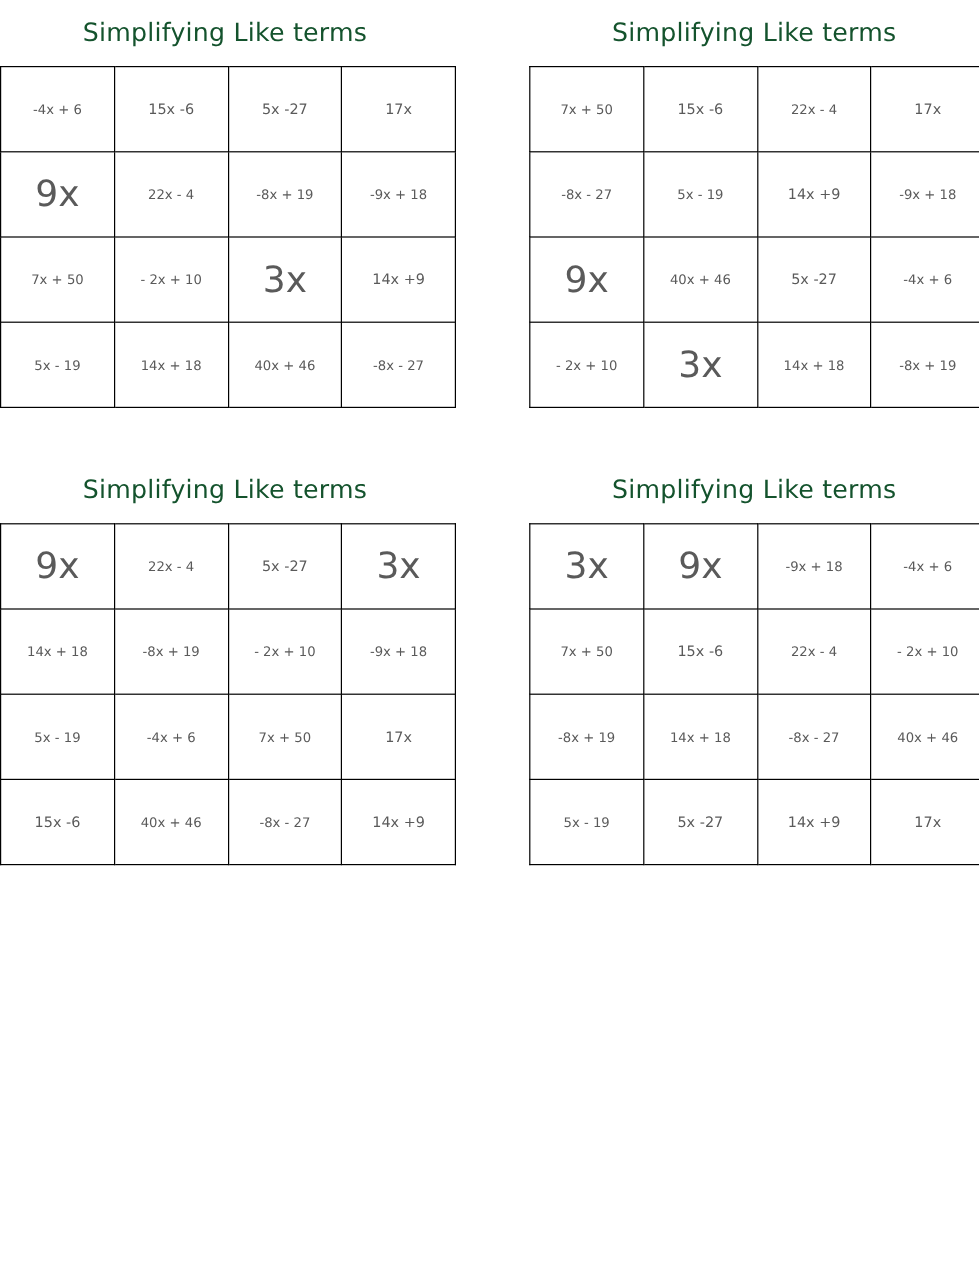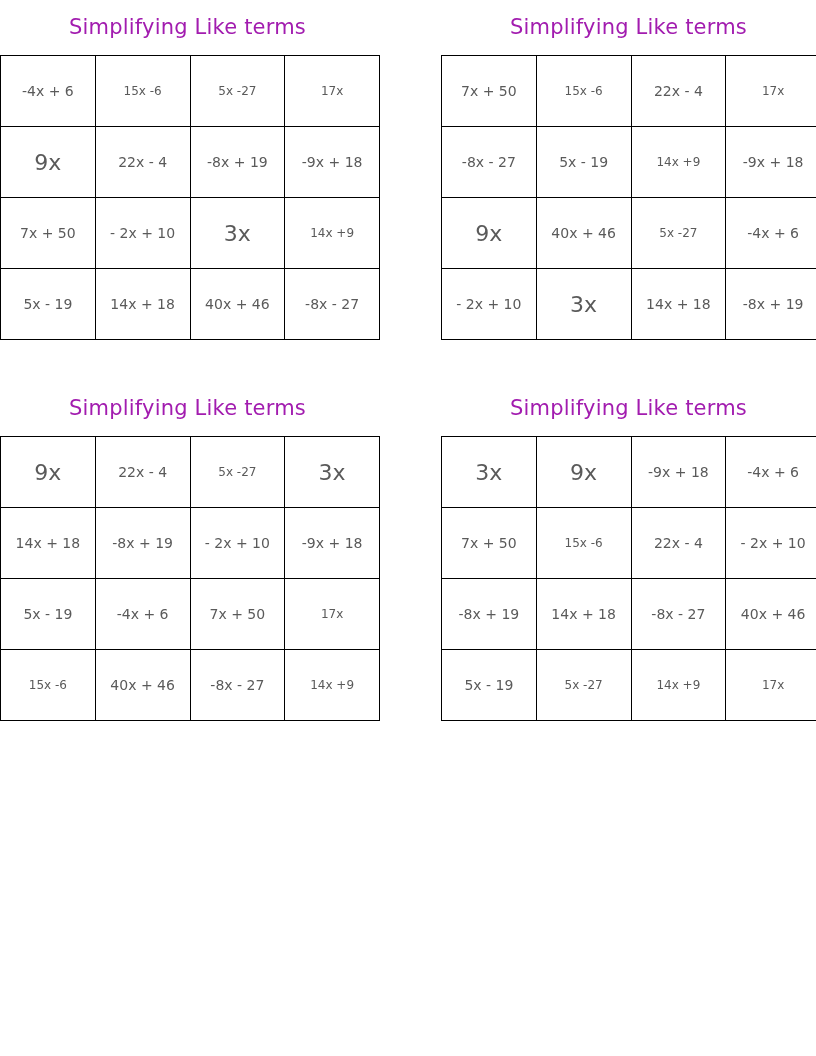--- a/index.html
+++ b/index.html
@@ -17,21 +17,21 @@
     .puzzle {
       position: absolute;
       width: 375px;
     }
     .puzzle-title {
       position: absolute;
       left: 0;
       width: 375px;
       text-align: center;
       font-size: 21px;
-      color: #a21caf;
+      color: #14532d;
       top: 14px;
       line-height: 26px;
       letter-spacing: 0.2px;
     }
     .grid {
       position: absolute;
       left: 0;
       top: 55px;
       width: 375px;
       height: 280px;
@@ -42,23 +42,23 @@
     .grid td {
       border: 1.5px solid #000000;
       width: 93.75px;
       height: 70px;
       padding: 0;
       text-align: center;
       vertical-align: middle;
       color: #5a5a5a;
       white-space: nowrap;
     }
-    .sz-small { font-size: 14px; }
+    .sz-small { font-size: 11px; }
     .sz-medium { font-size: 12px; }
-    .sz-large { font-size: 22px; }
+    .sz-large { font-size: 30px; }
   </style>
 </head>
 <body>
 
 <div class="puzzle" style="left:0px; top:0px;">
   <div class="puzzle-title">Simplifying Like terms</div>
   <table class="grid">
     <tbody>
         <tr>
       <td class="sz-small">-4x + 6</td>

